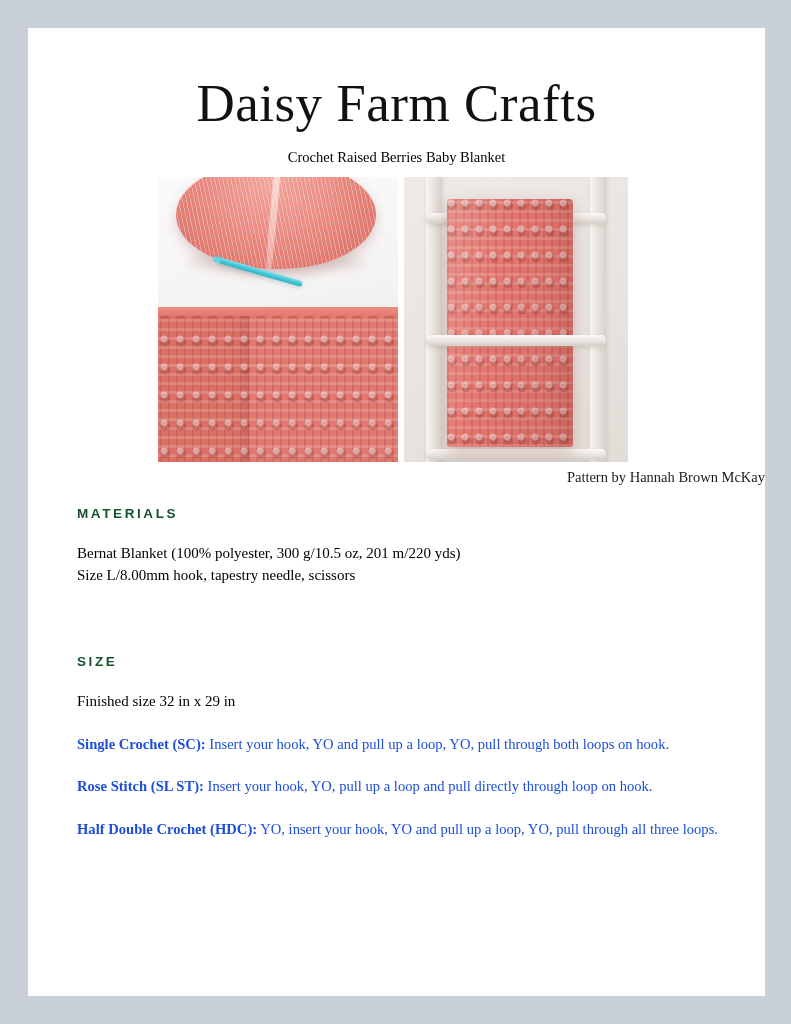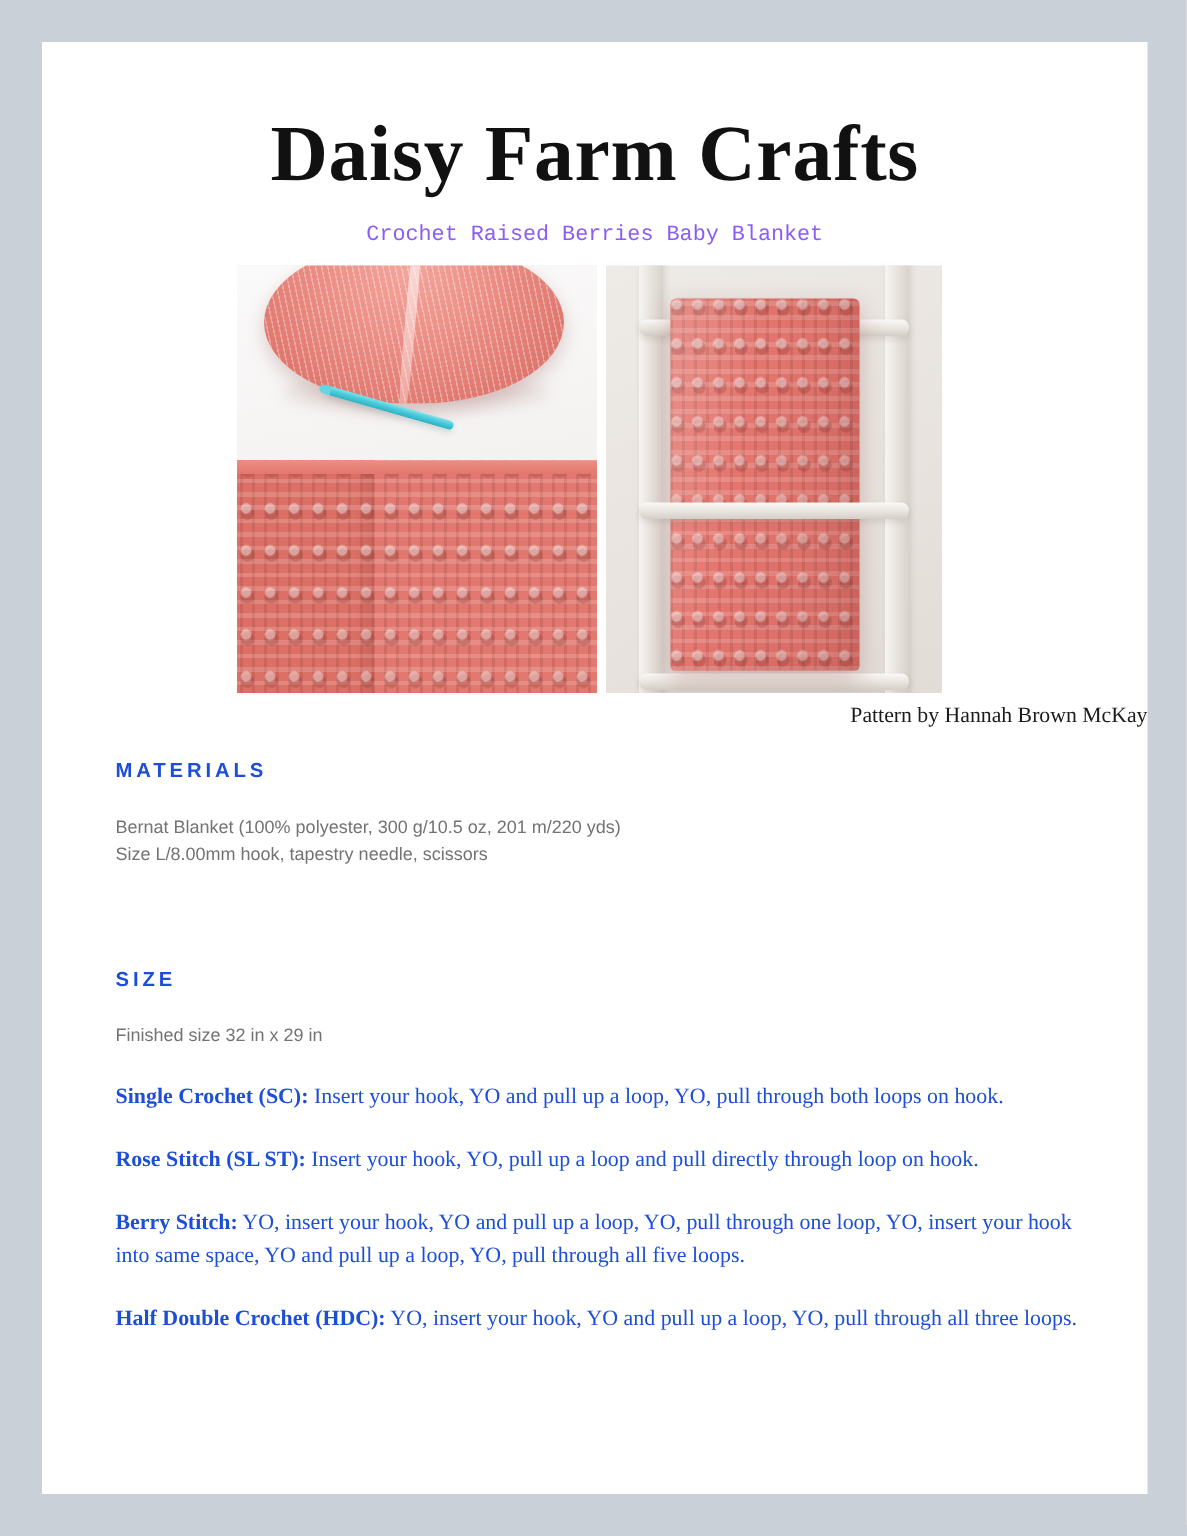--- a/index.html
+++ b/index.html
@@ -21,32 +21,32 @@
     width: 737px;
     height: 968px;
     background: #ffffff;
   }
 
   
   .title {
     text-align: center;
     font-family: "Liberation Serif", serif;
     font-size: 53px;
-    font-weight: 700;
+    font-weight: 400;
     color: #111111;
     letter-spacing: 0.5px;
     margin: 0;
     padding-top: 48px;
     line-height: 1.05;
   }
   .subtitle {
     text-align: center;
-    font-family: Liberation Mono, monospace;
+    font-family: Liberation Serif, serif;
     font-size: 14.5px;
-    color: #8b5cf6;
+    color: #000000;
     margin: 0;
     padding-top: 17px;
   }
 
   
   .photo-row {
     position: absolute;
     left: 130px;
     top: 149px;
     width: 470px;
@@ -244,32 +244,32 @@
     position: absolute;
     left: 49px;
     top: 478px;
     width: 645px;
   }
   .section-head {
     font-family: "Liberation Sans", sans-serif;
     font-size: 13.5px;
     font-weight: 700;
     letter-spacing: 2.6px;
-    color: #1d4ed8;
+    color: #14532d;
     margin: 0;
   }
   .head-materials { margin-top: 0; }
   .head-size      { margin-top: 67px; }
   .head-stitches  { margin-top: 43px; }
 
   .body-block {
-    font-family: Liberation Sans, sans-serif;
-    font-size: 12px;
+    font-family: Liberation Serif, serif;
+    font-size: 15px;
     line-height: 1.46;
-    color: #737373;
+    color: #000000;
     margin-top: 22px;
   }
   .body-block .line { display: block; }
 
   .stitch-list { margin-top: 21px; }
   .stitch-item {
     font-family: "Liberation Serif", serif;
     font-size: 14.6px;
     line-height: 1.47;
     color: #1d4ed8;
@@ -338,23 +338,20 @@
     <div class="stitch-list">
 
       <p class="stitch-item">
         <span class="stitch-term">Single Crochet (SC):</span><span> Insert your hook, YO and pull up a loop, YO, pull through both loops on hook.</span>
       </p>
 
       <p class="stitch-item">
         <span class="stitch-term">Rose Stitch (SL ST):</span><span> Insert your hook, YO, pull up a loop and pull directly through loop on hook.</span>
       </p>
 
-      <p class="stitch-item">
-        <span class="stitch-term">Berry Stitch:</span><span> YO, insert your hook, YO and pull up a loop, YO, pull through one loop, YO, insert your hook into same space, YO and pull up a loop, YO, pull through all five loops.</span>
-      </p>
 
       <p class="stitch-item">
         <span class="stitch-term">Half Double Crochet (HDC):</span><span> YO, insert your hook, YO and pull up a loop, YO, pull through all three loops.</span>
       </p>
 
     </div>
   </div>
 
 </div>
 

